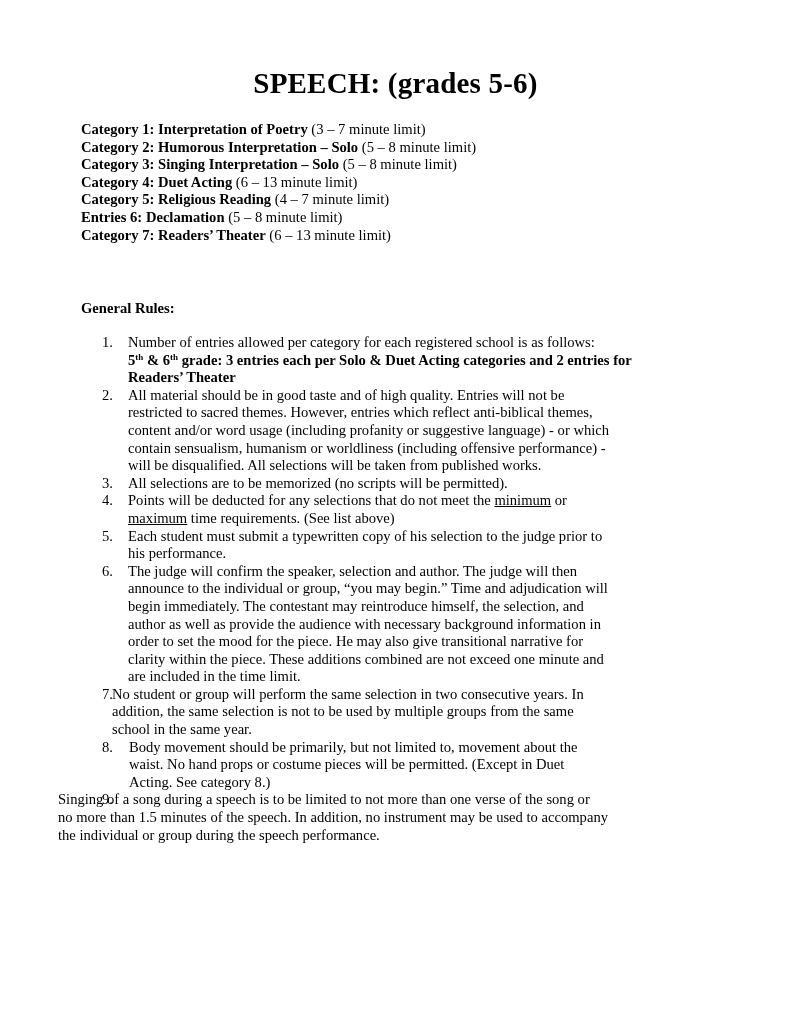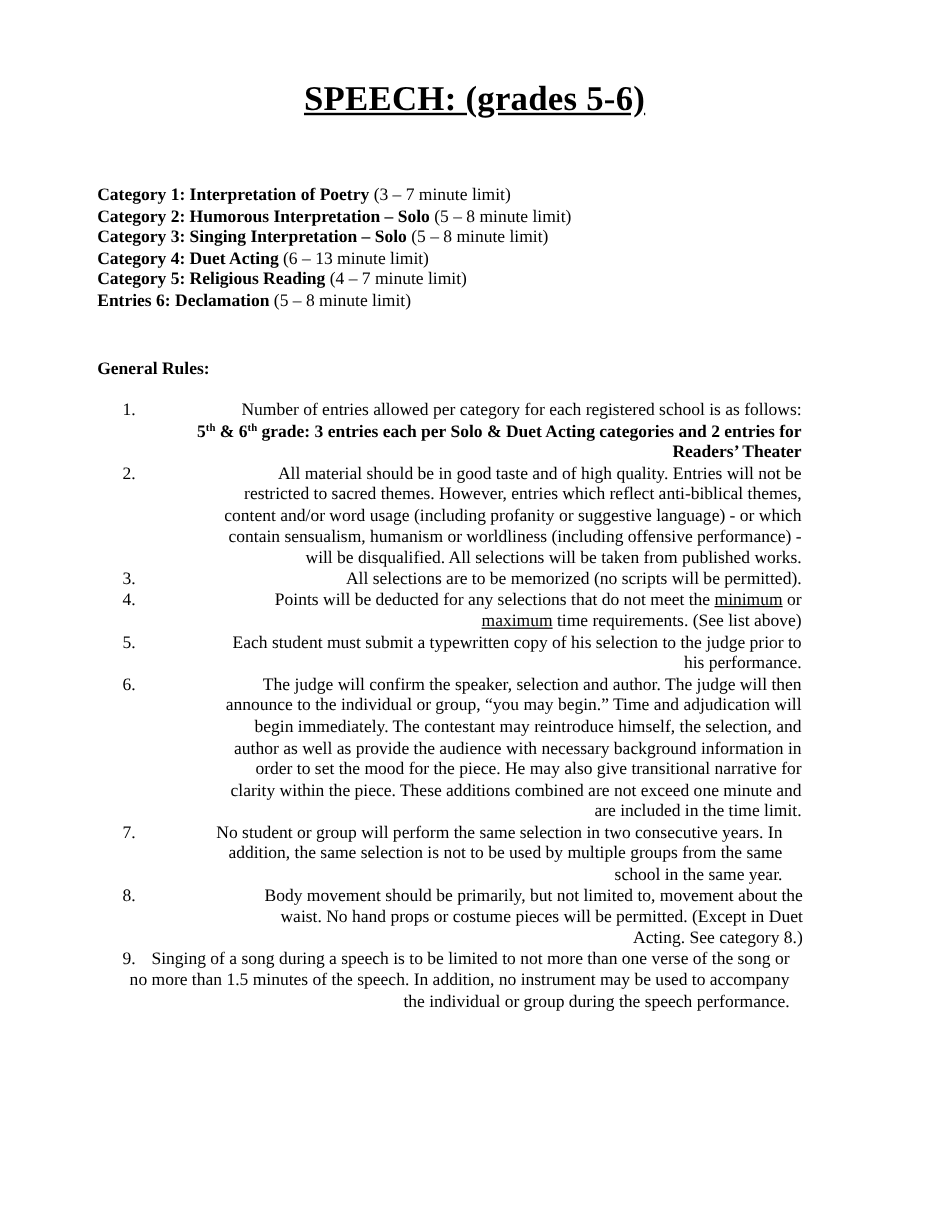--- a/index.html
+++ b/index.html
@@ -3,50 +3,51 @@
 <meta charset="utf-8">
 <style>
   html, body { margin: 0; padding: 0; background: #ffffff; }
   body {
     width: 791px; height: 1024px; position: relative; overflow: hidden;
     font-family: "Liberation Serif", "DejaVu Serif", serif;
     color: #000; font-size: 14.6px; line-height: 17.6px;
   }
   .title {
     position: absolute; top: 66px; left: 0; width: 791px; text-align: center;
-    font-size: 29px; font-weight: bold; line-height: 34px; letter-spacing: 0.2px; text-decoration: underline;
+    font-size: 29px; font-weight: bold; line-height: 34px; letter-spacing: 0.2px;
   }
-  .categories { position: absolute; top: 121px; left: 81px; margin-top: 34px; }
+  .categories { position: absolute; top: 121px; left: 81px; }
   .cat-line { white-space: nowrap; height: 17.6px; }
   .cat-line b { font-weight: bold; }
   .rules-heading { position: absolute; top: 300px; left: 81px; font-weight: bold; }
   .rules { position: absolute; top: 334px; left: 0; width: 791px; }
   .rule { position: relative; }
   .rule .num { position: absolute; left: 102px; top: 0; }
-  .rule .text { margin-left: 128px; width: 540px; white-space: pre-line; text-align: right; }
+  .rule .text { margin-left: 128px; width: 540px; white-space: pre-line; }
   .rule .text .bold { font-weight: bold; }
   .rule .text u { text-decoration: underline; }
   .rule.r7 .text { margin-left: 112px; font-family: Liberation Serif, serif; }
   .rule.r8 .text { margin-left: 129px; }
   .rule.r9 .num { left: 102px; }
   .rule.r9 .text { margin-left: 58px; width: 600px; }
   sup { font-size: 9px; line-height: 0; vertical-align: 5px; }
 </style>
 </head>
 <body>
 
 <div class="title">SPEECH: (grades 5-6)</div>
 
 <div class="categories">
   <div class="cat-line"><b>Category 1:</b> <b>Interpretation of Poetry</b> <span>(3 – 7 minute limit)</span></div>
   <div class="cat-line"><b>Category 2:</b> <b>Humorous Interpretation – Solo</b> <span>(5 – 8 minute limit)</span></div>
   <div class="cat-line"><b>Category 3:</b> <b>Singing Interpretation – Solo</b> <span>(5 – 8 minute limit)</span></div>
   <div class="cat-line"><b>Category 4:</b> <b>Duet Acting</b> <span>(6 – 13 minute limit)</span></div>
   <div class="cat-line"><b>Category 5:</b> <b>Religious Reading</b> <span>(4 – 7 minute limit)</span></div>
   <div class="cat-line"><b>Entries 6:</b> <b>Declamation</b> <span>(5 – 8 minute limit)</span></div>
+  <div class="cat-line"><b>Category 7:</b> <b>Readers’ Theater</b> <span>(6 – 13 minute limit)</span></div>
 </div>
 
 <div class="rules-heading">General Rules:</div>
 
 <div class="rules">
   <div class="rule r1">
     <span class="num">1.</span>
     <div class="text"><span>Number of entries allowed per category for each registered school is as follows:</span>
 <span class="bold"><span>5</span><sup>th</sup><span> &amp; 6</span><sup>th</sup><span> grade:  3 entries each per Solo &amp; Duet Acting categories and 2 entries for
 Readers’ Theater</span></span></div>

